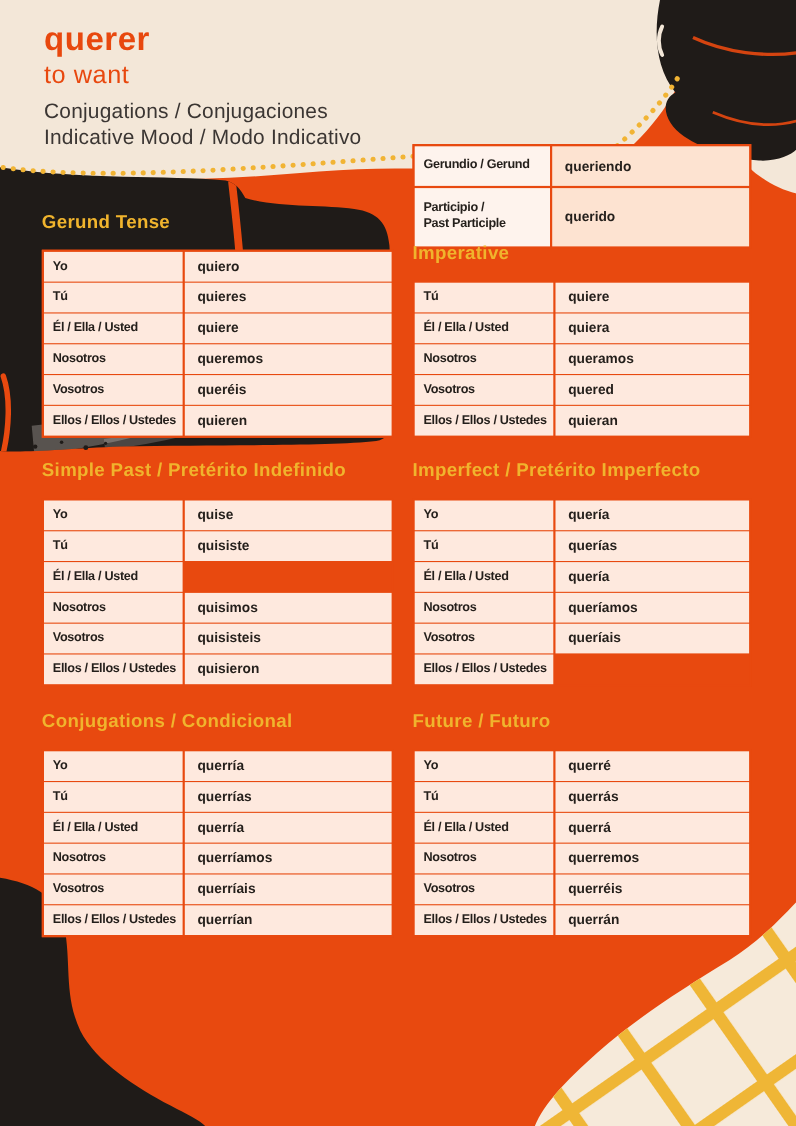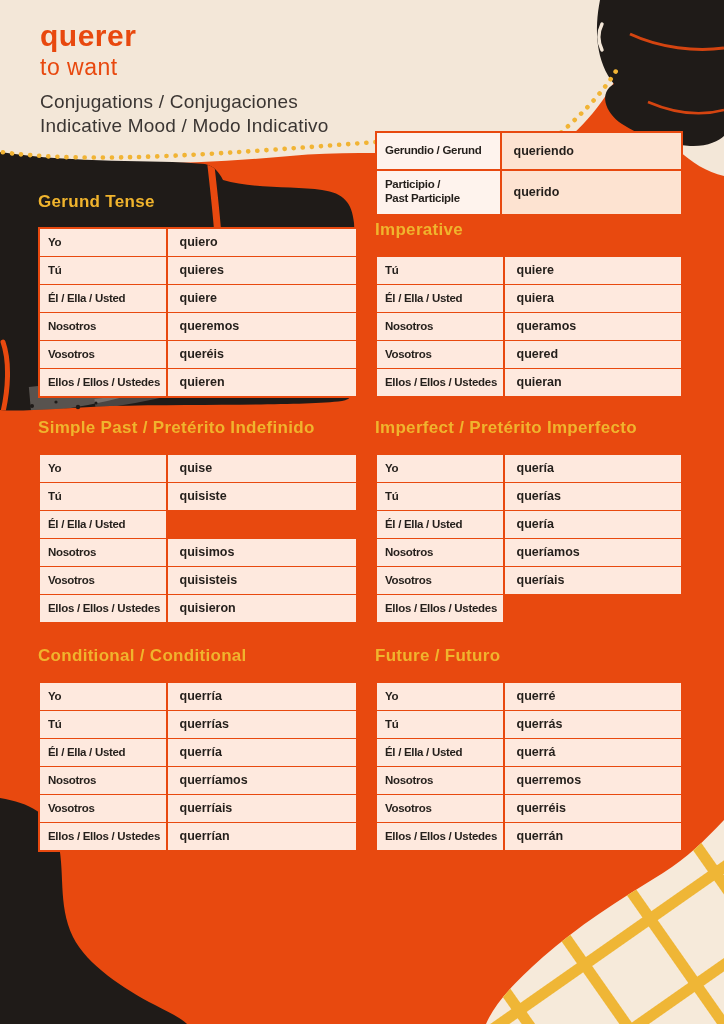--- a/index.html
+++ b/index.html
@@ -26,21 +26,21 @@
   .trow{display:flex;column-gap:1.5px;height:26.5px;flex:0 0 auto;}
   .tcell{display:flex;align-items:center;background:rgba(255,247,240,0.92);color:#241F1B;}
   .tcell.label{flex:0 0 126px;padding-left:8px;font-size:11.5px;font-weight:bold;letter-spacing:-0.3px;box-sizing:border-box;}
   .tcell.value{flex:1 1 auto;padding-left:12px;font-size:12.5px;font-weight:bold;box-sizing:border-box;}
   .w320{width:320px;}
   .w308{width:308px;}
 
   
   .forms-table{left:375px;top:131px;}
   .forms-table .trow:nth-child(1){height:36px;}
-  .forms-table .trow:nth-child(2){height:43px;}
+  .forms-table .trow:nth-child(2){height:53px;}
   .forms-table .tcell.label{flex-basis:123px;white-space:pre-line;line-height:1.2;background:rgba(255,253,250,0.95);}
   .forms-table .tcell.value{background:rgba(255,244,231,0.9);}
 
   
   .tense-sec h2{
     margin:0 0 15px 0;font-size:17px;line-height:21px;font-weight:bold;
     color:#F0B42D;letter-spacing:.3px;white-space:nowrap;
   }
   #sec-present{left:38px;top:191px;}
   #sec-imperative{left:375px;top:219px;}
@@ -234,21 +234,21 @@
           <div class="tcell label">Vosotros</div>
           <div class="tcell value">queríais</div>
         </div>
         <div class="trow">
           <div class="tcell label">Ellos / Ellos / Ustedes</div>
         </div>
       </div>
   </div>
 
   <div class="layer tense-sec" id="sec-conditional">
-    <h2>Conditional / Conditional</h2>
+    <h2>Conjugations / Condicional</h2>
     <div class="ctable w320">
         <div class="trow">
           <div class="tcell label">Yo</div>
           <div class="tcell value">querría</div>
         </div>
         <div class="trow">
           <div class="tcell label">Tú</div>
           <div class="tcell value">querrías</div>
         </div>
         <div class="trow">

